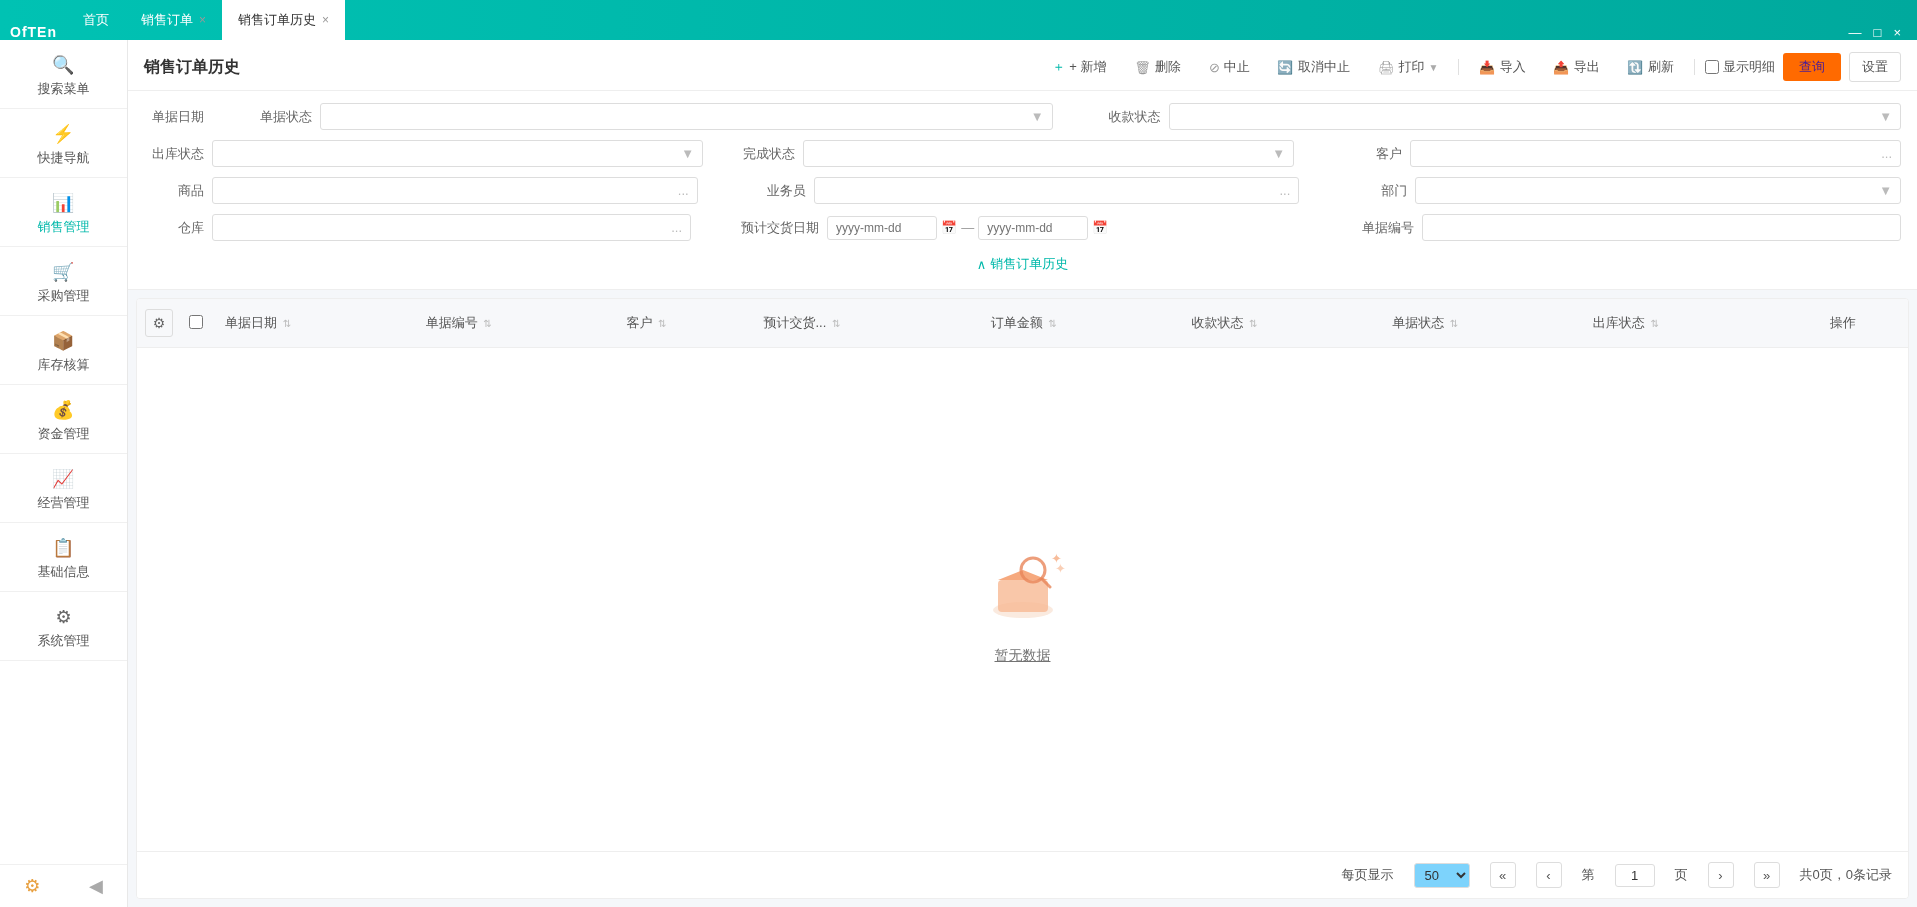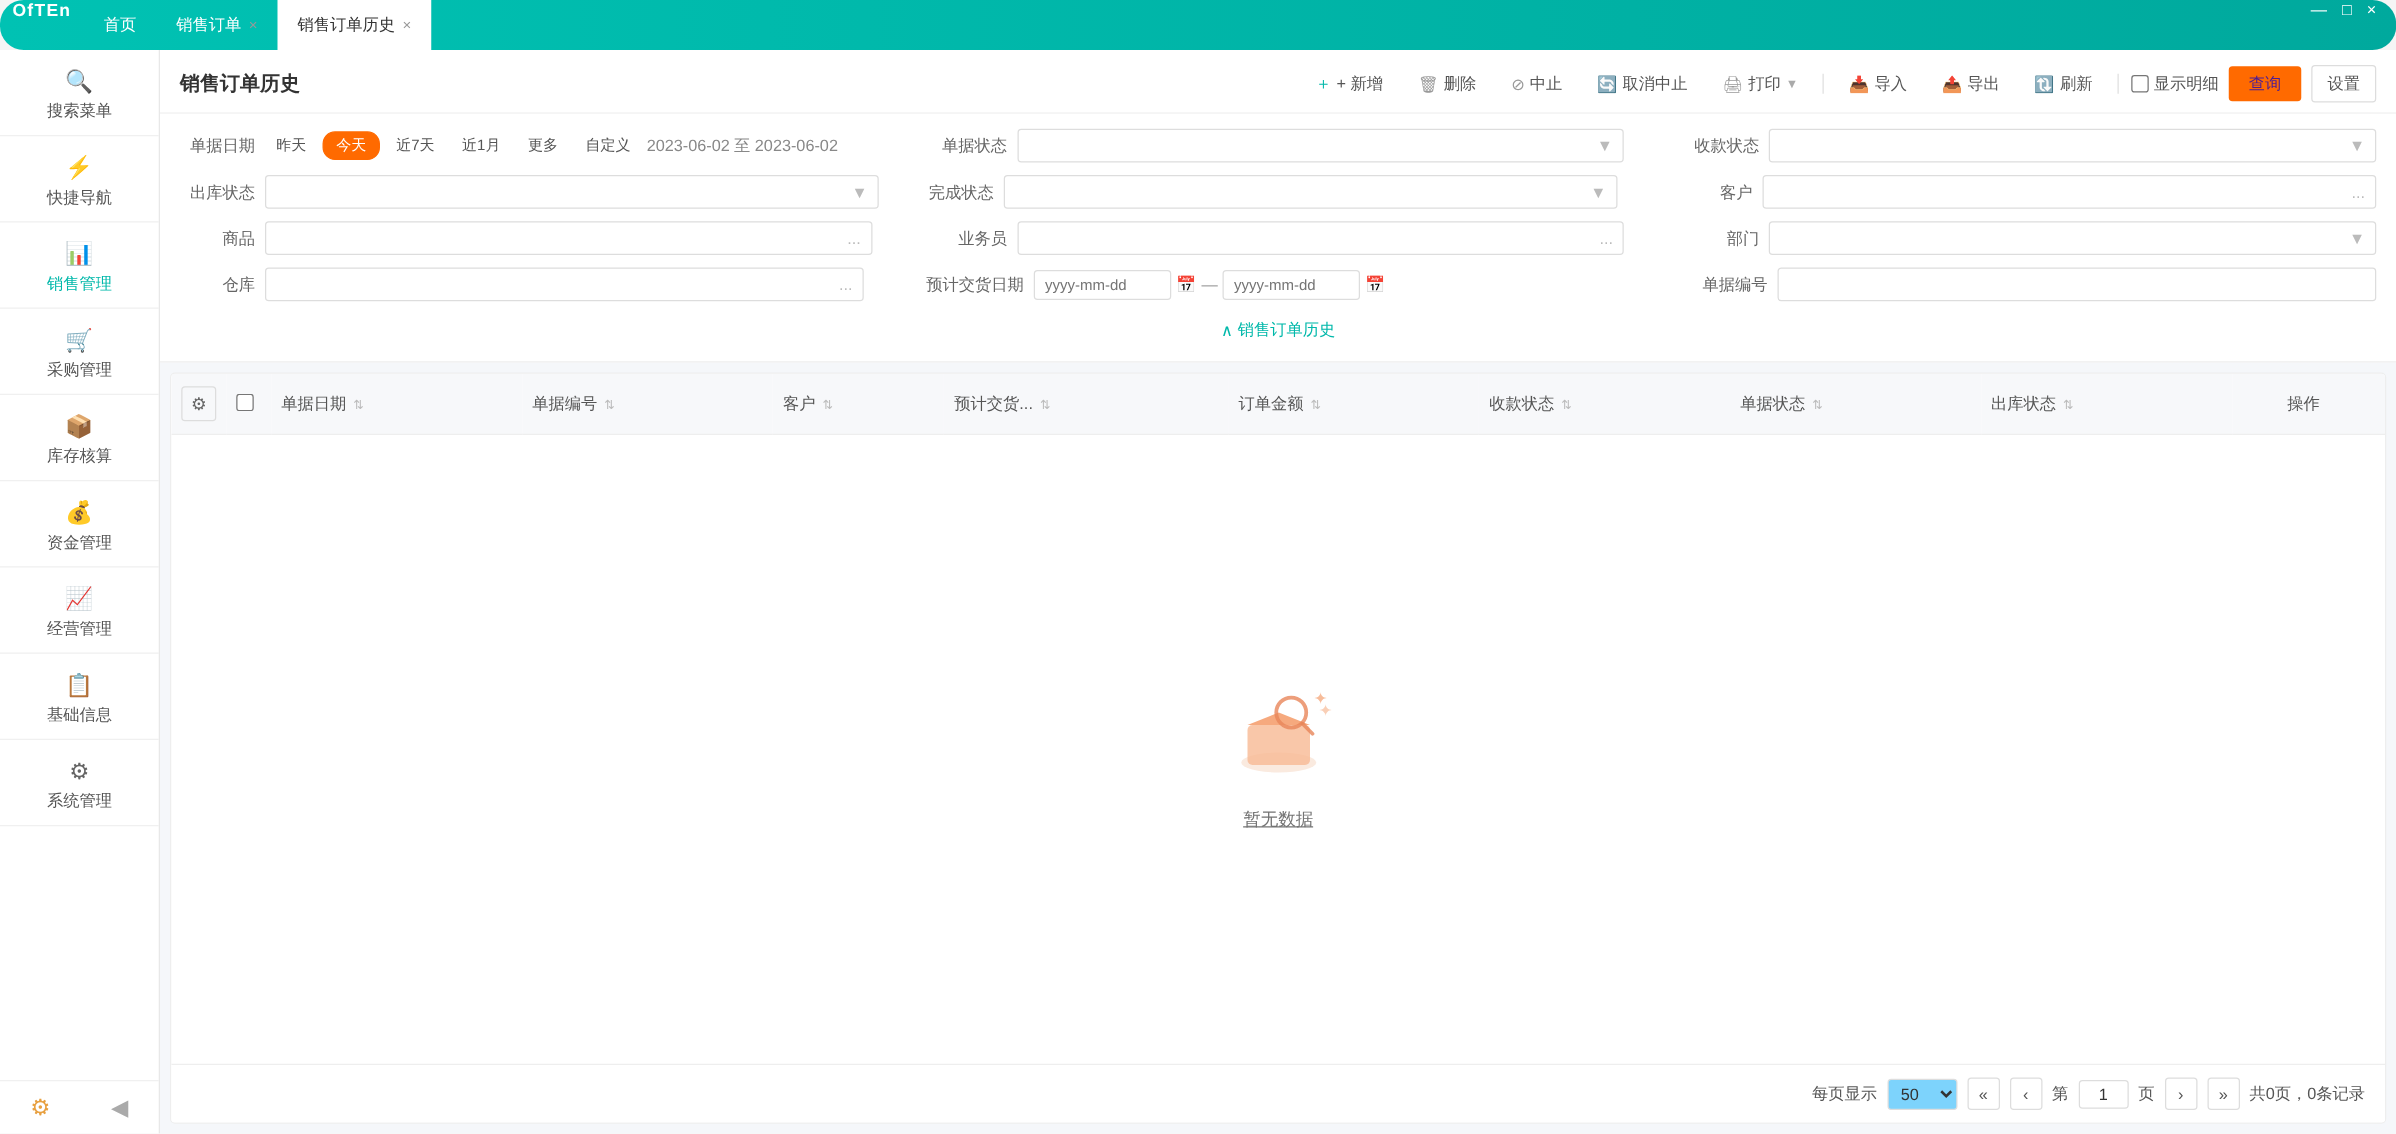--- a/index.html
+++ b/index.html
@@ -3,24 +3,23 @@
   <meta charset="utf-8">
   <style>
     * { box-sizing: border-box; margin: 0; padding: 0; font-family: 'Microsoft YaHei', Arial, sans-serif; font-size: 13px; }
     body { display: flex; flex-direction: column; height: 907px; width: 1917px; overflow: hidden; background: #f5f5f5; }
 
     
     .top-bar {
       height: 40px;
       background: linear-gradient(to right, #00c2b3, #00a99d);
       display: flex;
-      align-items: flex-start;
+      align-items: flex-end;
       padding: 0 0 0 0;
       flex-shrink: 0;
-      border-radius: 19px;
     }
     .tab-item {
       height: 40px;
       display: flex;
       align-items: center;
       padding: 0 16px;
       color: #fff;
       cursor: pointer;
       font-size: 13px;
       gap: 6px;
@@ -330,21 +329,21 @@
       text-decoration: underline;
     }
 
     
     .pagination {
       display: flex;
       align-items: center;
       justify-content: flex-end;
       padding: 10px 16px;
       border-top: 1px solid #eee;
-      gap: 8px;
+      gap: 20px;
       background: #fff;
       font-size: 13px;
       color: #555;
     }
     .page-size-select {
       border: 1px solid #ddd;
       border-radius: 3px;
       padding: 3px 6px;
       color: #333;
       background: #7dd3fc;
@@ -487,35 +486,20 @@
         </label>
         <button class="btn-primary">查询</button>
         <button class="btn-setting">设置</button>
       </div>
     </div>
 
     <div class="filter-area">
 
       <div class="filter-row">
         <span class="filter-label">单据日期</span>
-        <div class="filter-control">
-          <div class="date-filter">
-            <span class="date-btn">昨天</span>
-            <span class="date-btn active-date">今天</span>
-            <span class="date-btn">近7天</span>
-            <span class="date-btn">近1月</span>
-            <span class="date-btn">更多</span>
-            <span class="date-btn">自定义</span>
-            <span class="date-range-text">
-              <span>2023-06-02</span>
-              <span> 至 </span>
-              <span>2023-06-02</span>
-            </span>
-          </div>
-        </div>
 
         <span class="filter-label" style="margin-left:40px;">单据状态</span>
         <div class="filter-control">
           <div class="filter-select">
             <span></span>
             <span style="color:#bbb;">▼</span>
           </div>
         </div>
 
         <span class="filter-label" style="margin-left:40px;">收款状态</span>

